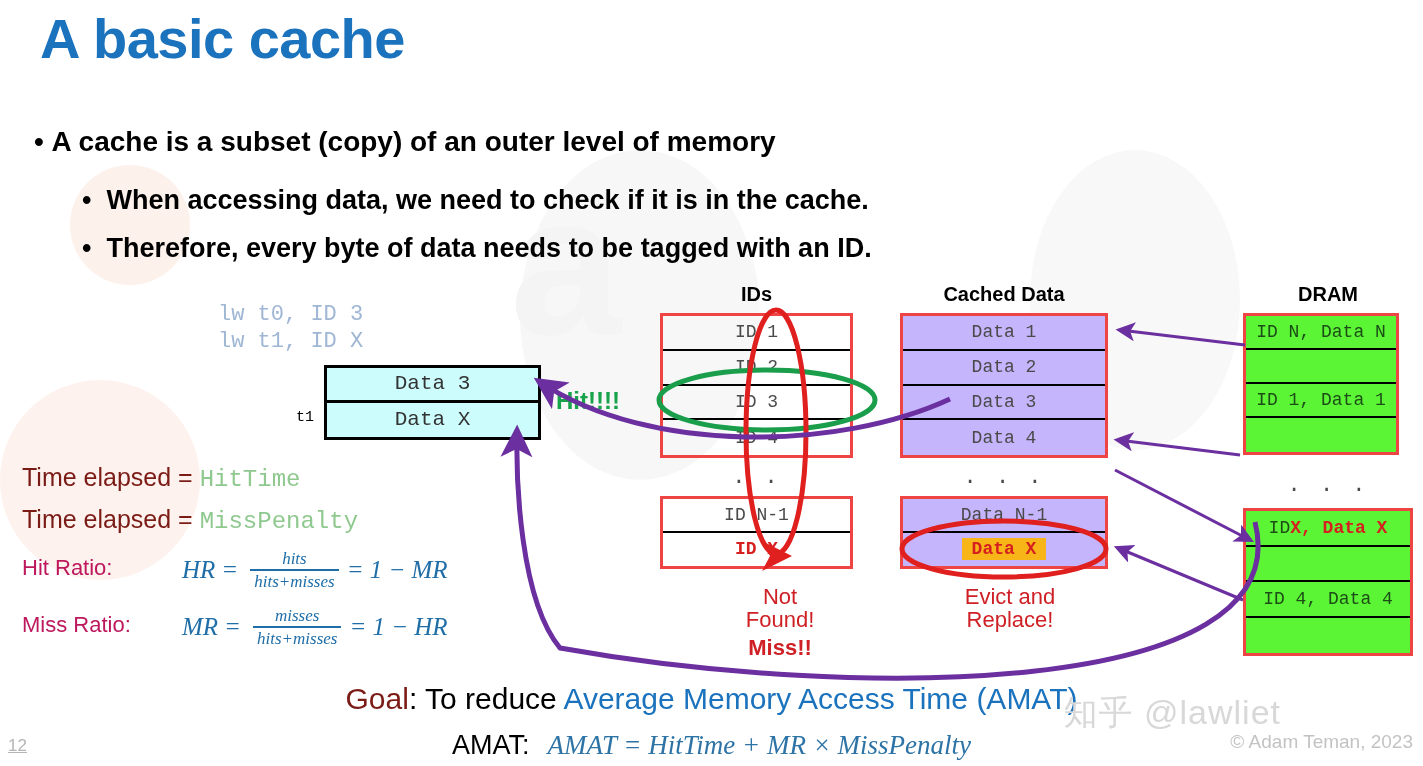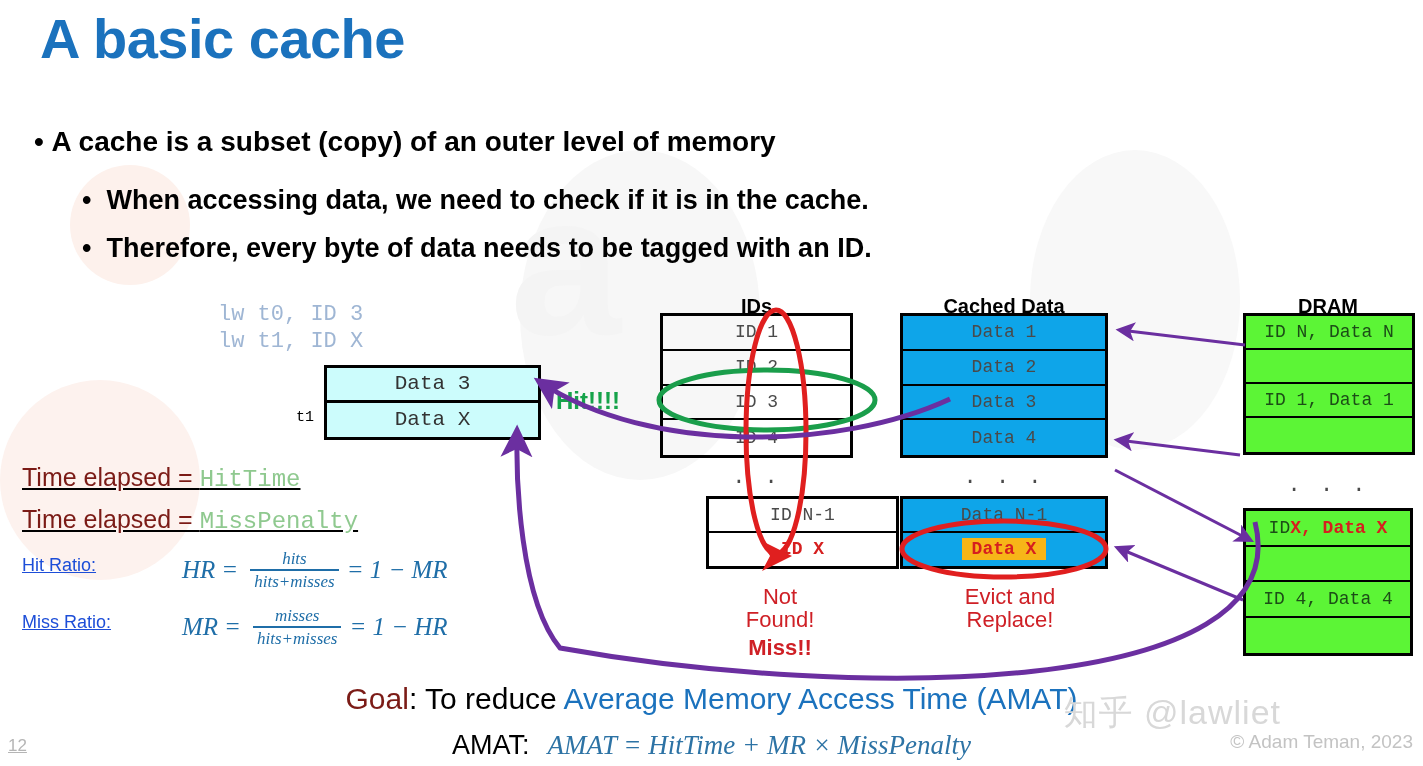--- a/index.html
+++ b/index.html
@@ -98,29 +98,28 @@
     color: #000;
     right: 0;
   }
 
   
   .eqline {
     position: absolute;
     font-size: 25px;
     color: #000;
     white-space: nowrap;
-    text-decoration: underline;
   }
   .eq-red { color: #7b1b16; }
   .eq-mono-green {
     font-family: "Liberation Mono", monospace;
     color: #8fc98f;
     font-size: 24px;
   }
-  .eq-label { color: #1d4ed8; font-size: 18px; text-align: right; }
+  .eq-label { color: #be185d; font-size: 22px; text-align: right; }
   .mathwrap {
     position: absolute;
     display: flex;
     align-items: center;
     font-family: "Liberation Serif", serif;
     font-style: italic;
     color: #1f6ea8;
     font-size: 25px;
     white-space: nowrap;
   }
@@ -134,39 +133,38 @@
   .frac .num { font-size: 17px; padding: 0 4px 2px 4px; }
   .frac .den { font-size: 17px; padding: 2px 4px 0 4px; border-top: 2px solid #1f6ea8; }
 
   
   .colhead {
     position: absolute;
     font-size: 20px;
     font-weight: 700;
     color: #000;
     text-align: center;
-    margin-top: 12px;
   }
   .memtable {
     position: absolute;
-    border: 3px solid #000000;
+    border: 3px solid #ef4444;
     box-sizing: border-box;
   }
   .memtable .cell {
     box-sizing: border-box;
     display: flex;
     align-items: center;
     justify-content: center;
     font-family: "Liberation Mono", monospace;
     font-size: 18px;
     color: #4a4a4a;
     border-bottom: 2px solid #000;
   }
   .memtable .cell:last-child { border-bottom: none; text-align: right; }
-  .memtable.cached .cell { background: #0ea5e9; color: #4a4a4a; }
+  .memtable.cached .cell { background: #c4b5fd; color: #4a4a4a; }
   .memtable.dram .cell { background: #5cf536; color: #1c4d17; }
   .ellipsis {
     position: absolute;
     font-family: "Liberation Mono", monospace;
     font-size: 22px;
     color: #4a4a4a;
     text-align: center;
     letter-spacing: 3px;
   }
   .cell .hot {
@@ -327,21 +325,21 @@
   </div>
 
   <div class="colhead" style="left:660px;top:283px;width:193px;">IDs</div>
   <div class="memtable ids" style="left:660px;top:313px;width:193px;height:145px;">
     <div class="cell" style="height:25%;">ID 1</div>
     <div class="cell" style="height:25%;">ID 2</div>
     <div class="cell" style="height:25%;">ID 3</div>
     <div class="cell" style="height:25%;">ID 4</div>
   </div>
   <div class="ellipsis" style="left:660px;top:465px;width:193px;">. .</div>
-  <div class="memtable ids" style="left:660px;top:496px;width:193px;height:73px;margin-left:46px;">
+  <div class="memtable ids" style="left:660px;top:496px;width:193px;height:73px;">
     <div class="cell" style="height:50%;">ID N-1</div>
     <div class="cell" style="height:50%;">
       <span class="hot">ID X</span>
     </div>
   </div>
 
   <div class="colhead" style="left:900px;top:283px;width:208px;">Cached Data</div>
   <div class="memtable cached" style="left:900px;top:313px;width:208px;height:145px;">
     <div class="cell" style="height:25%;">Data 1</div>
     <div class="cell" style="height:25%;">Data 2</div>
@@ -350,21 +348,21 @@
   </div>
   <div class="ellipsis" style="left:900px;top:465px;width:208px;">. . .</div>
   <div class="memtable cached" style="left:900px;top:496px;width:208px;height:73px;">
     <div class="cell" style="height:50%;">Data N-1</div>
     <div class="cell" style="height:50%;">
       <span class="hotbg">Data X</span>
     </div>
   </div>
 
   <div class="colhead" style="left:1243px;top:283px;width:170px;">DRAM</div>
-  <div class="memtable dram" style="left:1243px;top:313px;width:172px;height:142px;">
+  <div class="memtable dram" style="left:1243px;top:313px;width:156px;height:142px;">
     <div class="cell" style="height:25%;">ID N, Data N</div>
     <div class="cell" style="height:25%;"></div>
     <div class="cell" style="height:25%;">ID 1, Data 1</div>
     <div class="cell" style="height:25%;"></div>
   </div>
   <div class="ellipsis" style="left:1243px;top:473px;width:170px;">. . .</div>
   <div class="memtable dram" style="left:1243px;top:508px;width:170px;height:148px;">
     <div class="cell" style="height:25%;">
       <span>ID </span>
         <span class="hot">X, Data X</span>

